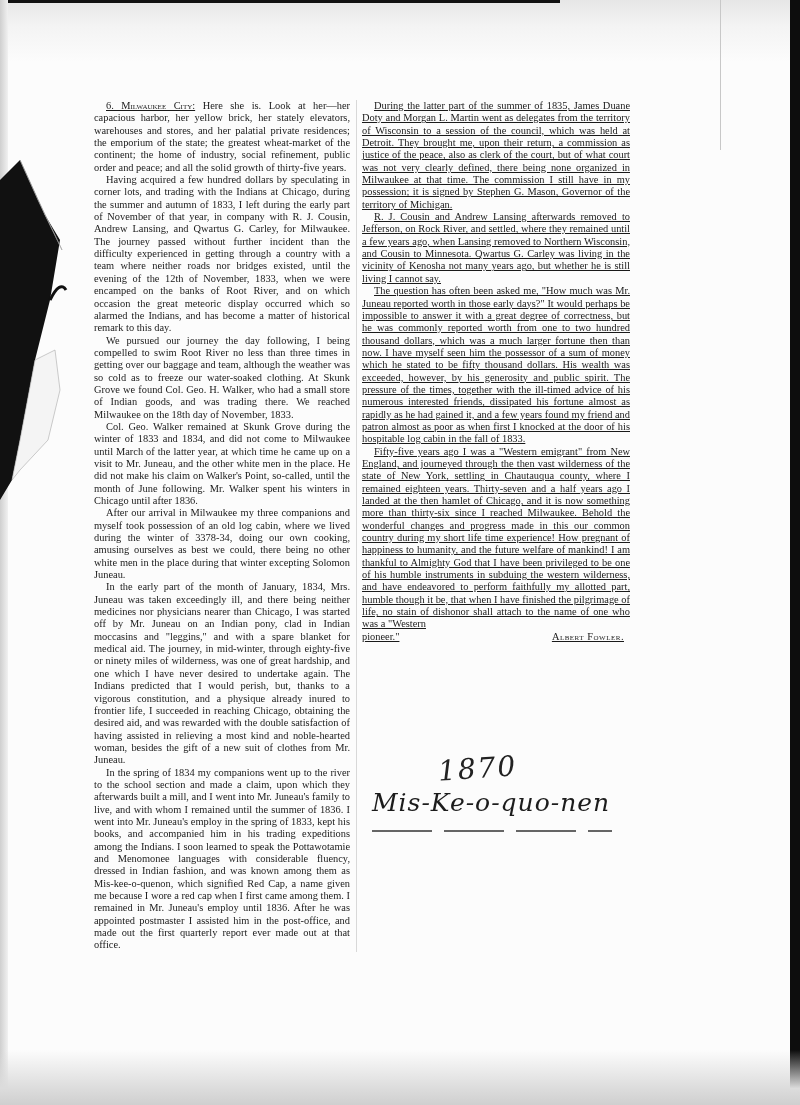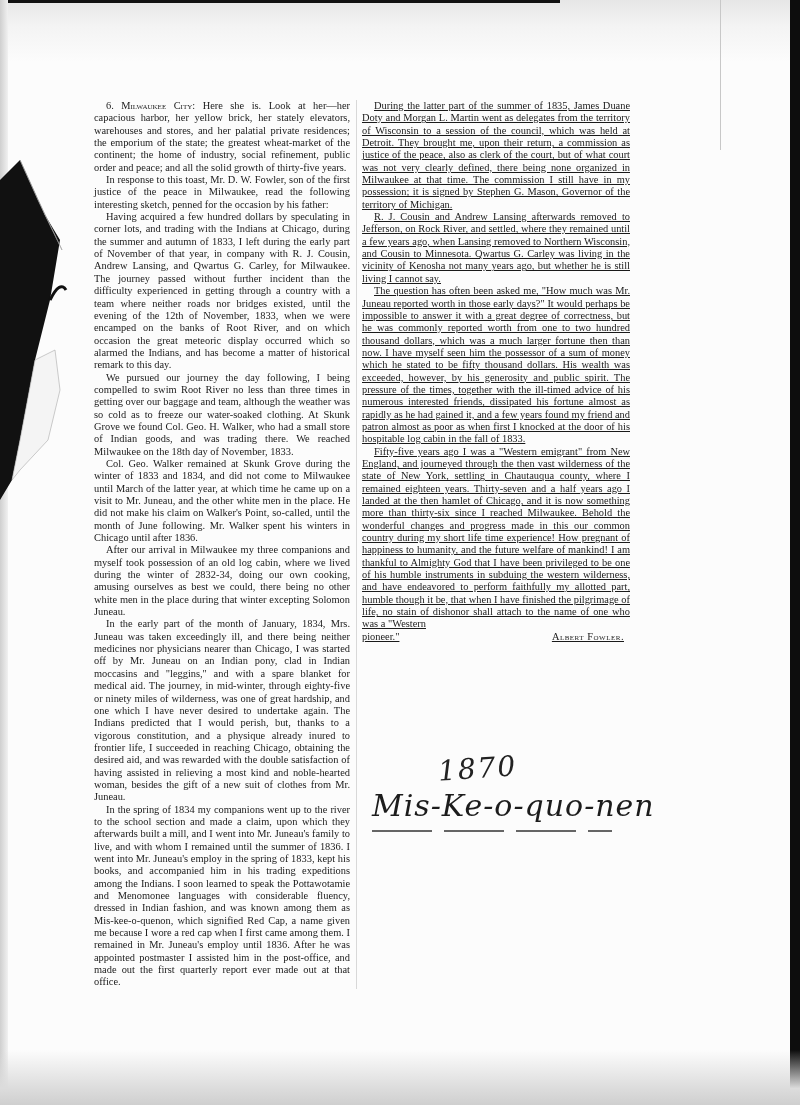--- a/index.html
+++ b/index.html
@@ -9,25 +9,25 @@
   .top-edge { position:absolute; left:0; top:0; width:560px; height:3px; background:#111; }
   .bottom-shade { position:absolute; left:0; top:1050px; width:800px; height:55px; background:linear-gradient(rgba(255,255,255,0),#dcdcdc 70%,#cfcfcf); }
   .right-edge { position:absolute; right:0; top:0; width:10px; height:1105px; background:#0d0d0d; }
   .right-fold { position:absolute; left:720px; top:0; width:1px; height:150px; background:#c8c8c8; }
   .left-edge { position:absolute; left:0; top:0; width:8px; height:1105px; background:linear-gradient(90deg,#cfcfcf,#f1f1f1); }
   .torn-flap { position:absolute; left:0; top:140px; width:70px; height:400px; }
   .col { position:absolute; font-size:10.4px; line-height:12.35px; text-align:justify; }
   .col p { margin:0; text-indent:12px; }
   .col-left { left:94px; top:100px; width:256px; border-right:1px solid #d8d8d8; padding-right:6px; }
   .col-right { left:362px; top:100px; width:268px;text-decoration:underline; }
-  .sc { font-variant:small-caps; }
+  .sc { font-variant:small-caps;text-decoration:underline; }
   .sig { text-align:right; font-variant:small-caps; letter-spacing:0.5px; padding-right:6px;margin-left:42px; }
   .sig-line { text-indent:0 !important; display:flex; justify-content:space-between; }
   .hand-year { position:absolute; left:438px; top:752px; font-family:"DejaVu Serif",serif; font-style:italic; font-size:28px; color:#222; transform:rotate(-4deg); letter-spacing:2px; }
-  .hand-name { position:absolute; left:372px; top:788px; font-family:"DejaVu Serif",serif; font-style:italic; font-size:30px; color:#1c1c1c; letter-spacing:1px; }
+  .hand-name { position:absolute; left:372px; top:788px; font-family:"DejaVu Serif",serif; font-style:italic; font-size:25px; color:#1c1c1c; letter-spacing:1px; }
   .hand-underline { position:absolute; left:372px; top:830px; width:240px; height:2px; background:repeating-linear-gradient(90deg,#333 0 60px,transparent 60px 72px); opacity:.75; }
 </style>
 </head>
 <body>
 
 <div class="page-bg"></div>
 <div class="top-shade"></div>
 <div class="top-edge"></div>
 <div class="left-edge"></div>
 <div class="right-fold"></div>
@@ -36,25 +36,24 @@
 
 <svg class="torn-flap" viewBox="0 0 70 400" width="70" height="400">
   <polygon points="0,40 20,20 45,75 60,100 50,160 35,220 20,300 12,340 0,360" fill="#111"></polygon>
   <polygon points="20,20 45,75 62,110 55,95 38,60" fill="#e8e8e8" stroke="#999" stroke-width="0.6"></polygon>
   <polygon points="35,220 55,210 60,250 48,300 20,330 12,340 20,300" fill="#f4f4f4" stroke="#aaa" stroke-width="0.6"></polygon>
   <path d="M50,160 Q60,140 66,150" stroke="#111" stroke-width="3" fill="none"></path>
 </svg>
 
 <div class="col col-left">
   <p><span class="sc">6. Milwaukee City:</span><span> Here she is. Look at her—her capacious harbor, her yellow brick, her stately elevators, warehouses and stores, and her palatial private residences; the emporium of the state; the greatest wheat-market of the continent; the home of industry, social refinement, public order and peace; and all the solid growth of thirty-five years.</span></p>
-  <p>In response to this toast, Mr. D. W. Fowler, son of the first justice of the peace in Milwaukee, read the following interesting sketch, penned for the occasion by his father:</p>
   <p>Having acquired a few hundred dollars by speculating in corner lots, and trading with the Indians at Chicago, during the summer and autumn of 1833, I left during the early part of November of that year, in company with R. J. Cousin, Andrew Lansing, and Qwartus G. Carley, for Milwaukee. The journey passed without further incident than the difficulty experienced in getting through a country with a team where neither roads nor bridges existed, until the evening of the 12th of November, 1833, when we were encamped on the banks of Root River, and on which occasion the great meteoric display occurred which so alarmed the Indians, and has become a matter of historical remark to this day.</p>
   <p>We pursued our journey the day following, I being compelled to swim Root River no less than three times in getting over our baggage and team, although the weather was so cold as to freeze our water-soaked clothing. At Skunk Grove we found Col. Geo. H. Walker, who had a small store of Indian goods, and was trading there. We reached Milwaukee on the 18th day of November, 1833.</p>
   <p>Col. Geo. Walker remained at Skunk Grove during the winter of 1833 and 1834, and did not come to Milwaukee until March of the latter year, at which time he came up on a visit to Mr. Juneau, and the other white men in the place. He did not make his claim on Walker's Point, so-called, until the month of June following. Mr. Walker spent his winters in Chicago until after 1836.</p>
-  <p>After our arrival in Milwaukee my three companions and myself took possession of an old log cabin, where we lived during the winter of 2832-34, doing our own cooking, amusing ourselves as best we could, there being no other white men in the place during that winter excepting Solomon Juneau.</p>
+  <p>After our arrival in Milwaukee my three companions and myself took possession of an old log cabin, where we lived during the winter of 3378-34, doing our own cooking, amusing ourselves as best we could, there being no other white men in the place during that winter excepting Solomon Juneau.</p>
   <p>In the early part of the month of January, 1834, Mrs. Juneau was taken exceedingly ill, and there being neither medicines nor physicians nearer than Chicago, I was started off by Mr. Juneau on an Indian pony, clad in Indian moccasins and "leggins," and with a spare blanket for medical aid. The journey, in mid-winter, through eighty-five or ninety miles of wilderness, was one of great hardship, and one which I have never desired to undertake again. The Indians predicted that I would perish, but, thanks to a vigorous constitution, and a physique already inured to frontier life, I succeeded in reaching Chicago, obtaining the desired aid, and was rewarded with the double satisfaction of having assisted in relieving a most kind and noble-hearted woman, besides the gift of a new suit of clothes from Mr. Juneau.</p>
   <p>In the spring of 1834 my companions went up to the river to the school section and made a claim, upon which they afterwards built a mill, and I went into Mr. Juneau's family to live, and with whom I remained until the summer of 1836. I went into Mr. Juneau's employ in the spring of 1833, kept his books, and accompanied him in his trading expeditions among the Indians. I soon learned to speak the Pottawotamie and Menomonee languages with considerable fluency, dressed in Indian fashion, and was known among them as Mis-kee-o-quenon, which signified Red Cap, a name given me because I wore a red cap when I first came among them. I remained in Mr. Juneau's employ until 1836. After he was appointed postmaster I assisted him in the post-office, and made out the first quarterly report ever made out at that office.</p>
 </div>
 
 <div class="col col-right">
   <p>During the latter part of the summer of 1835, James Duane Doty and Morgan L. Martin went as delegates from the territory of Wisconsin to a session of the council, which was held at Detroit. They brought me, upon their return, a commission as justice of the peace, also as clerk of the court, but of what court was not very clearly defined, there being none organized in Milwaukee at that time. The commission I still have in my possession; it is signed by Stephen G. Mason, Governor of the territory of Michigan.</p>
   <p>R. J. Cousin and Andrew Lansing afterwards removed to Jefferson, on Rock River, and settled, where they remained until a few years ago, when Lansing removed to Northern Wisconsin, and Cousin to Minnesota. Qwartus G. Carley was living in the vicinity of Kenosha not many years ago, but whether he is still living I cannot say.</p>
   <p>The question has often been asked me, "How much was Mr. Juneau reported worth in those early days?" It would perhaps be impossible to answer it with a great degree of correctness, but he was commonly reported worth from one to two hundred thousand dollars, which was a much larger fortune then than now. I have myself seen him the possessor of a sum of money which he stated to be fifty thousand dollars. His wealth was exceeded, however, by his generosity and public spirit. The pressure of the times, together with the ill-timed advice of his numerous interested friends, dissipated his fortune almost as rapidly as he had gained it, and a few years found my friend and patron almost as poor as when first I knocked at the door of his hospitable log cabin in the fall of 1833.</p>
   <p>Fifty-five years ago I was a "Western emigrant" from New England, and journeyed through the then vast wilderness of the state of New York, settling in Chautauqua county, where I remained eighteen years. Thirty-seven and a half years ago I landed at the then hamlet of Chicago, and it is now something more than thirty-six since I reached Milwaukee. Behold the wonderful changes and progress made in this our common country during my short life time experience! How pregnant of happiness to humanity, and the future welfare of mankind! I am thankful to Almighty God that I have been privileged to be one of his humble instruments in subduing the western wilderness, and have endeavored to perform faithfully my allotted part, humble though it be, that when I have finished the pilgrimage of life, no stain of dishonor shall attach to the name of one who was a "Western</p>
   <p class="sig-line">

